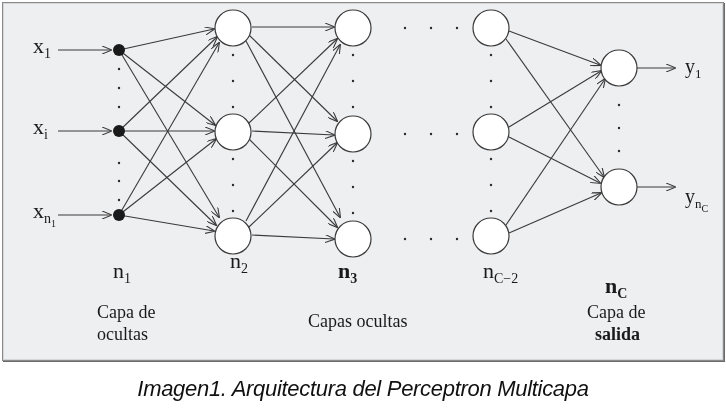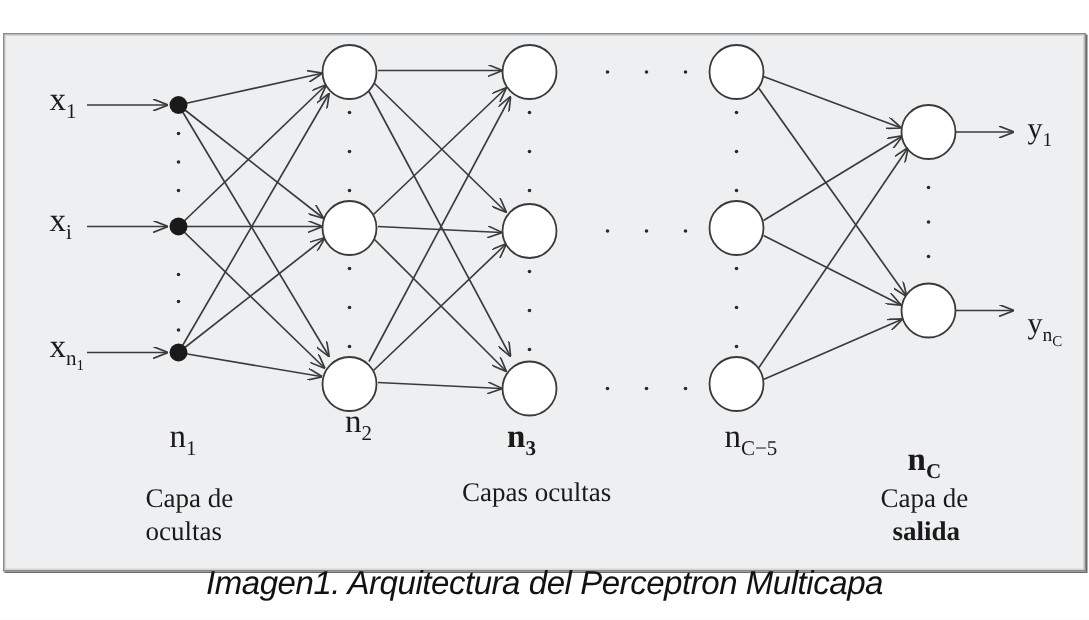--- a/index.html
+++ b/index.html
@@ -1,17 +1,17 @@
 <!DOCTYPE html>
 <html><head>
 <meta charset="utf-8">
 <style>
   html, body { margin:0; padding:0; background:#ffffff; }
   body { width:726px; height:413px; position:relative; overflow:hidden; font-family:"Liberation Serif", serif; }
-  .frame { position:absolute; left:2px; top:2px; width:720px; height:357px; background:#eeeff0; border:1px solid #8a8a8a; box-shadow: 1px 1px 0 #6a6a6a, inset 0 0 0 1px #d5d6d8; overflow:hidden;margin-top:20px; }
+  .frame { position:absolute; left:2px; top:2px; width:720px; height:357px; background:#eeeff0; border:1px solid #8a8a8a; box-shadow: 1px 1px 0 #6a6a6a, inset 0 0 0 1px #d5d6d8; overflow:hidden; }
   svg.net { position:absolute; left:0; top:0; }
   .lbl { position:absolute; font-family:"Liberation Serif", serif; color:#1a1a1a; }
   .caption { position:absolute; left:0; width:726px; top:376px; text-align:center; font-family:"Liberation Sans", sans-serif; font-weight:normal; font-style:italic; font-size:22px; color:#111; letter-spacing:-0.3px; }
 </style>
 </head>
 <body>
 
 <div class="frame">
   <svg class="net" width="720" height="357" viewBox="0 0 720 357">
     <defs>
@@ -118,27 +118,27 @@
   <div class="lbl" style="left:30px;top:30px;font-size:22px;"><span>x</span><sub style="font-size:14px;">1</sub></div>
   <div class="lbl" style="left:30px;top:111px;font-size:22px;"><span>x</span><sub style="font-size:14px;">i</sub></div>
   <div class="lbl" style="left:30px;top:195px;font-size:22px;font-family:Liberation Serif, serif;"><span>x</span><sub style="font-size:14px;"><span>n</span><sub style="font-size:10px;">1</sub></sub></div>
 
   <div class="lbl" style="left:682px;top:52px;font-size:20px;"><span>y</span><sub style="font-size:13px;">1</sub></div>
   <div class="lbl" style="left:682px;top:182px;font-size:20px;"><span>y</span><sub style="font-size:13px;"><span>n</span><sub style="font-size:10px;">C</sub></sub></div>
 
   <div class="lbl" style="left:110px;top:255px;font-size:22px;"><span>n</span><sub style="font-size:14px;">1</sub></div>
   <div class="lbl" style="left:227px;top:245px;font-size:22px;"><span>n</span><sub style="font-size:14px;">2</sub></div>
   <div class="lbl" style="left:335px;top:255px;font-size:22px;font-weight:bold;"><span>n</span><sub style="font-size:14px;">3</sub></div>
-  <div class="lbl" style="left:480px;top:255px;font-size:22px;"><span>n</span><sub style="font-size:14px;">C−5</sub></div>
+  <div class="lbl" style="left:480px;top:255px;font-size:22px;"><span>n</span><sub style="font-size:14px;">C−2</sub></div>
   <div class="lbl" style="left:602px;top:270px;font-size:22px;font-weight:bold;"><span>n</span><sub style="font-size:14px;">C</sub></div>
 
   <div class="lbl" style="left:94px;top:298px;font-size:18px;line-height:22px;">
     <div>Capa de</div>
     <div>ocultas</div>
   </div>
-  <div class="lbl" style="left:305px;top:295px;font-size:18px;">Capas ocultas</div>
+  <div class="lbl" style="left:305px;top:308px;font-size:18px;">Capas ocultas</div>
   <div class="lbl" style="left:584px;top:298px;font-size:18px;line-height:22px;">
     <div>Capa de</div>
     <div style="padding-left:8px;font-weight:bold;">salida</div>
   </div>
 </div>
 
 <div class="caption">Imagen1. Arquitectura  del Perceptron  Multicapa</div>
 
 </body></html>

